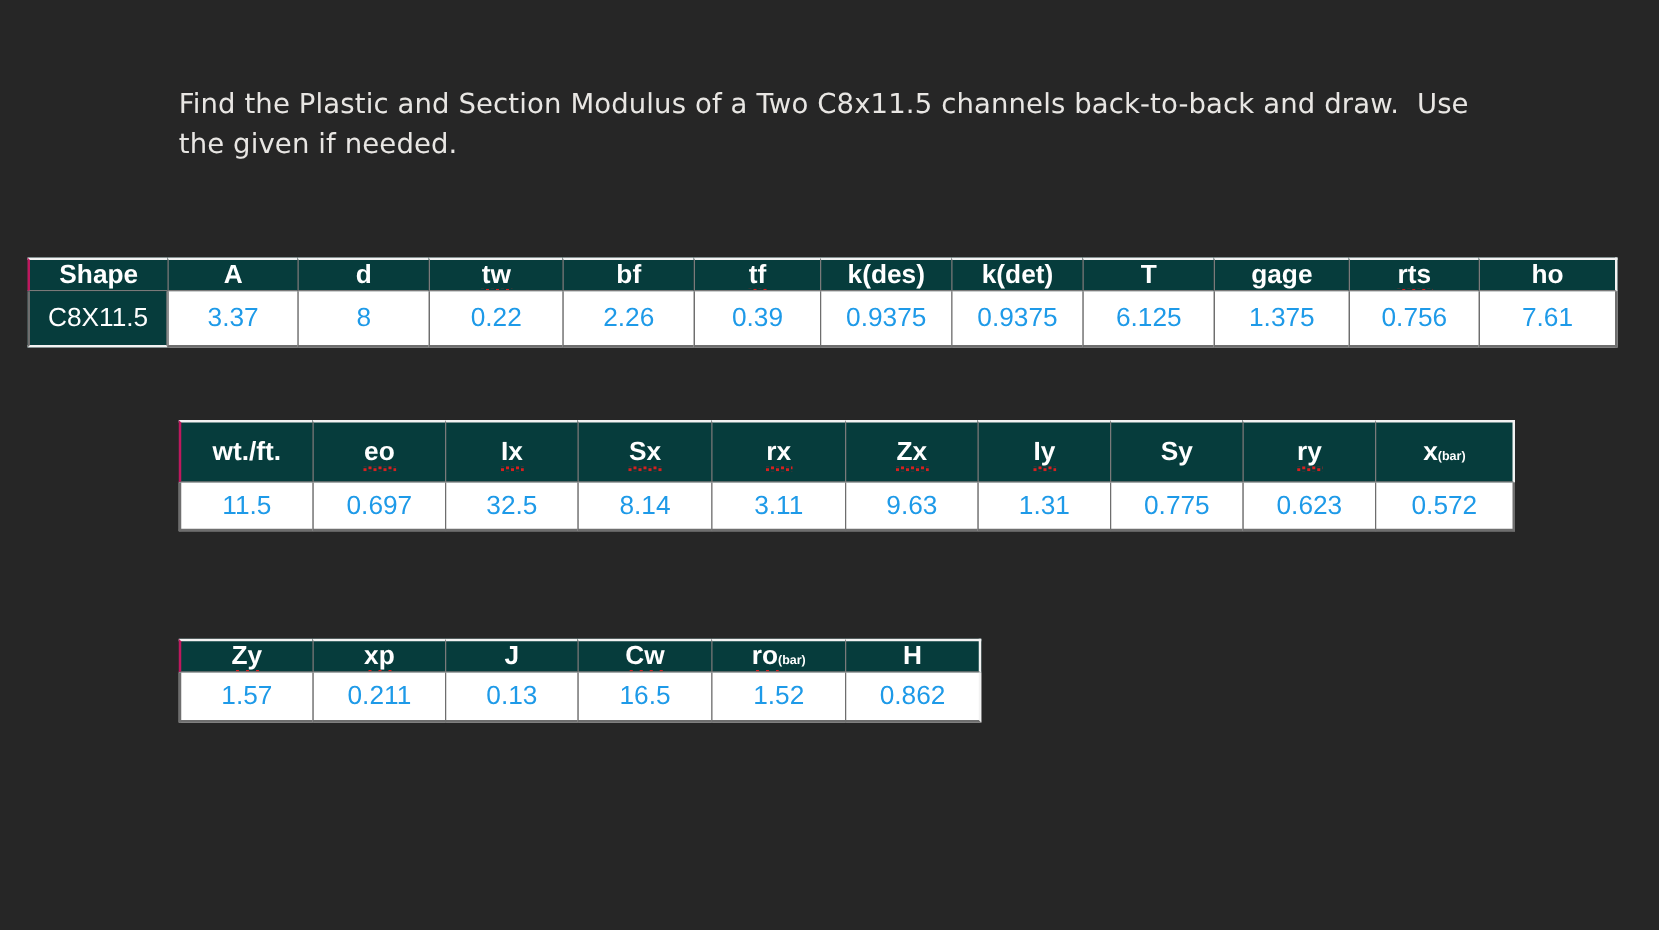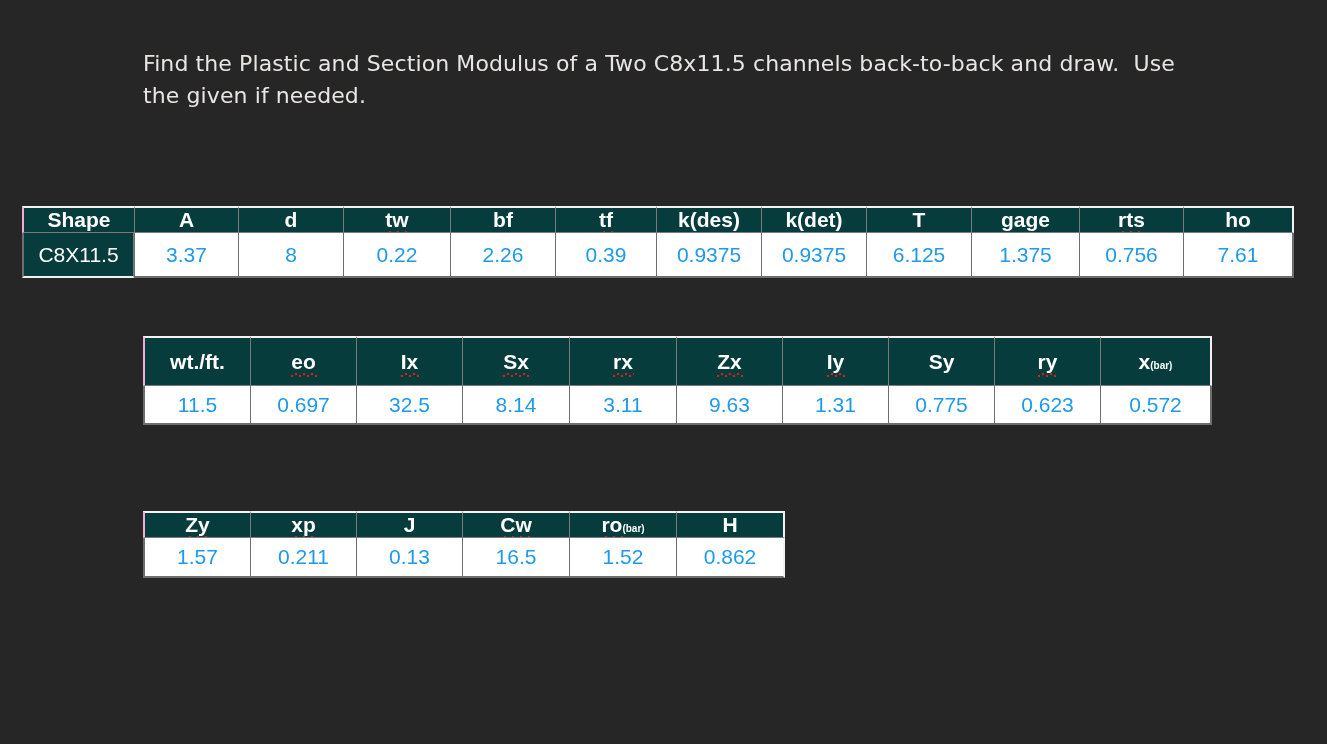--- a/index.html
+++ b/index.html
@@ -13,21 +13,21 @@
     background: #262626;
     font-family: "Liberation Sans", sans-serif;
     overflow: hidden;
     position: relative;
   }
 
   
   #prompt {
     position: absolute;
     left: 143px;
-    top: 48px;
+    top: 68px;
     width: 1035px;
     color: #e8e6e3;
     font-size: 22px;
     line-height: 32px;
     font-family: "DejaVu Sans", sans-serif;
     letter-spacing: 0.1px;
     white-space: pre-wrap;
   }
 
   
@@ -50,21 +50,21 @@
   
   .hd {
     background: #063c3c;
     color: #ffffff;
     font-weight: bold;
     font-size: 21px;
     border-top: 2px solid #f2f2f2;
     border-left: 1px solid #7a7a7a;
     border-bottom: 1px solid #7a7a7a;
   }
-  .hrow td:first-child { border-left: 2px solid #f9a8d4; }
+  .hrow td:first-child { border-left: 2px solid #be185d; }
   .hrow td:last-child  { border-right: 2px solid #f2f2f2; }
 
   
   .dt {
     background: #ffffff;
     color: #1e9ae8;
     font-size: 21px;
     border-left: 1px solid #6e6e6e;
     border-bottom: 2px solid #6e6e6e;
   }

